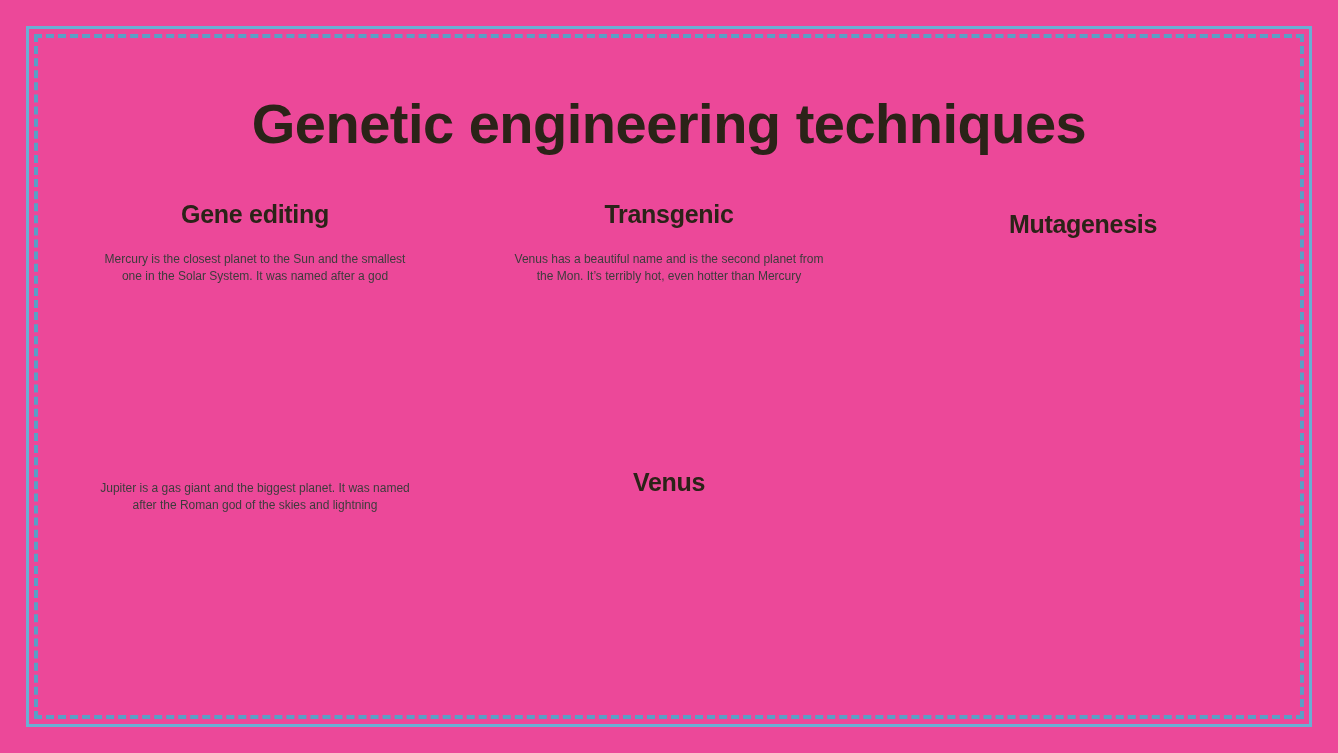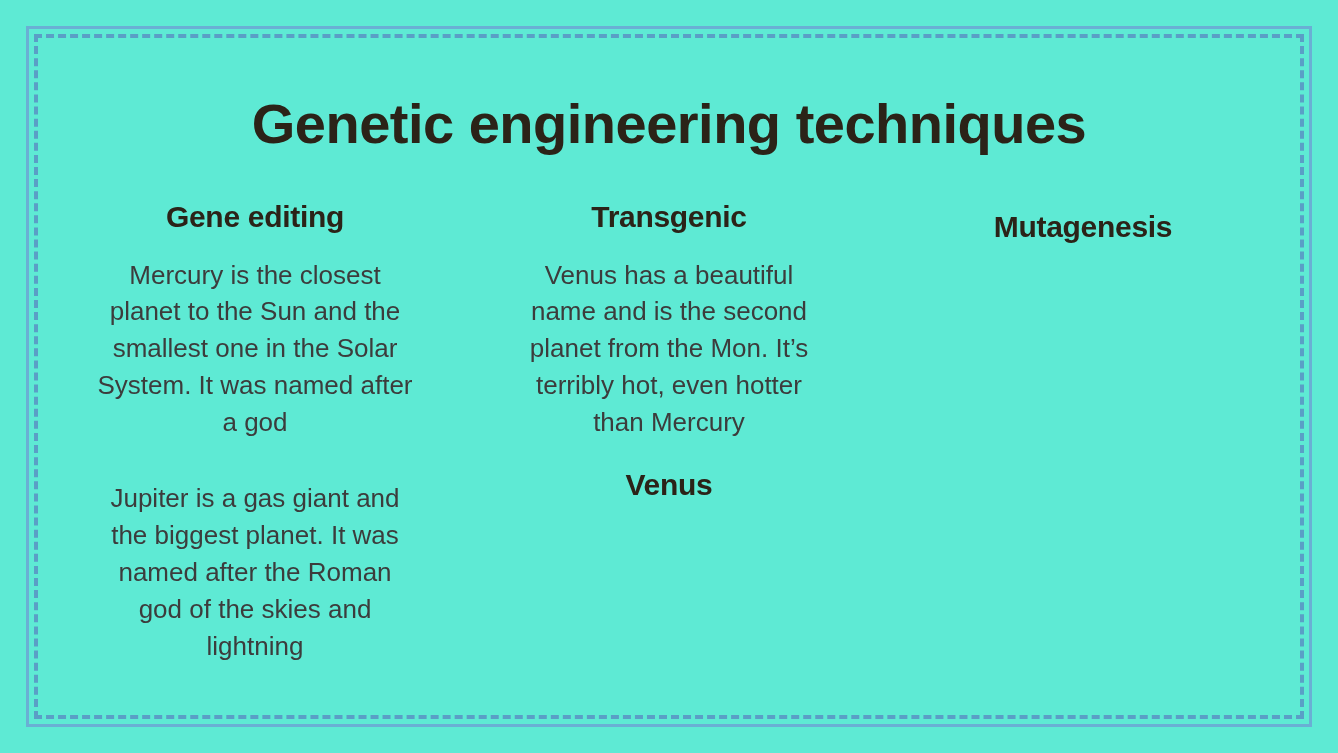--- a/index.html
+++ b/index.html
@@ -13,21 +13,21 @@
     background: #e9f4fb;
     font-family: "Liberation Sans", sans-serif;
     overflow: hidden;
   }
 
   
   .slide {
     position: relative;
     width: 1338px;
     height: 753px;
-    background: #5eead4;
+    background: #ec4899;
     box-sizing: border-box;
   }
 
   .frame-solid {
     position: absolute;
     left: 26px;
     top: 26px;
     width: 1286px;
     height: 701px;
     border: 3px solid #6aafd4;
@@ -82,33 +82,33 @@
     row-gap: 0px;
   }
 
   .cell {
     text-align: center;
     padding: 0 28px;
     box-sizing: border-box;
   }
 
   .cell-title {
-    font-size: 30px;
+    font-size: 25px;
     font-weight: bold;
     color: #2b2318;
     letter-spacing: -0.3px;
     line-height: 1.15;
     margin: 0;
     padding: 0;
   }
 
   .cell-body {
     margin: 22px auto 0 auto;
     max-width: 316px;
-    font-size: 26px;
+    font-size: 12px;
     line-height: 1.42;
     color: #3c3c3c;
     font-weight: normal;
   }
 
   
   .row2 .cell-title { margin-top: 10px; }
 </style>
 </head>
 <body>

